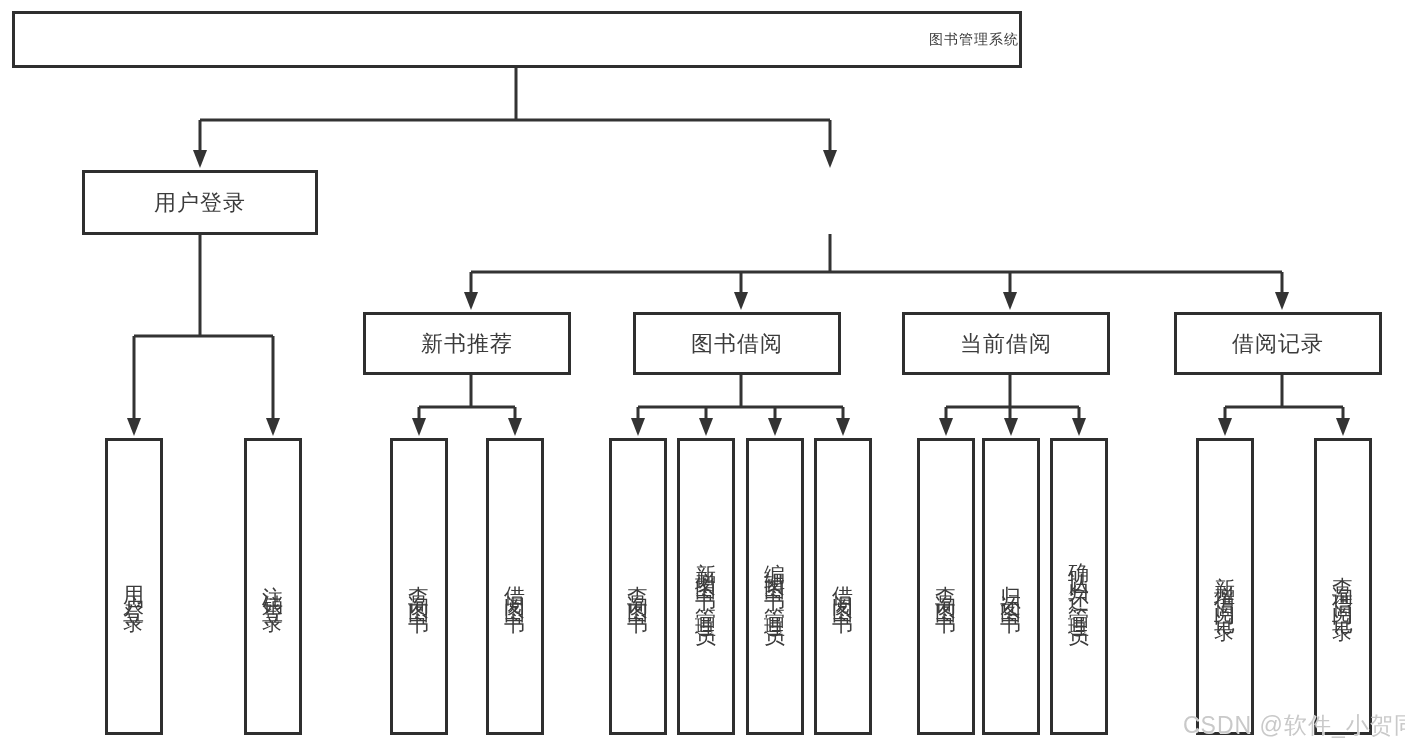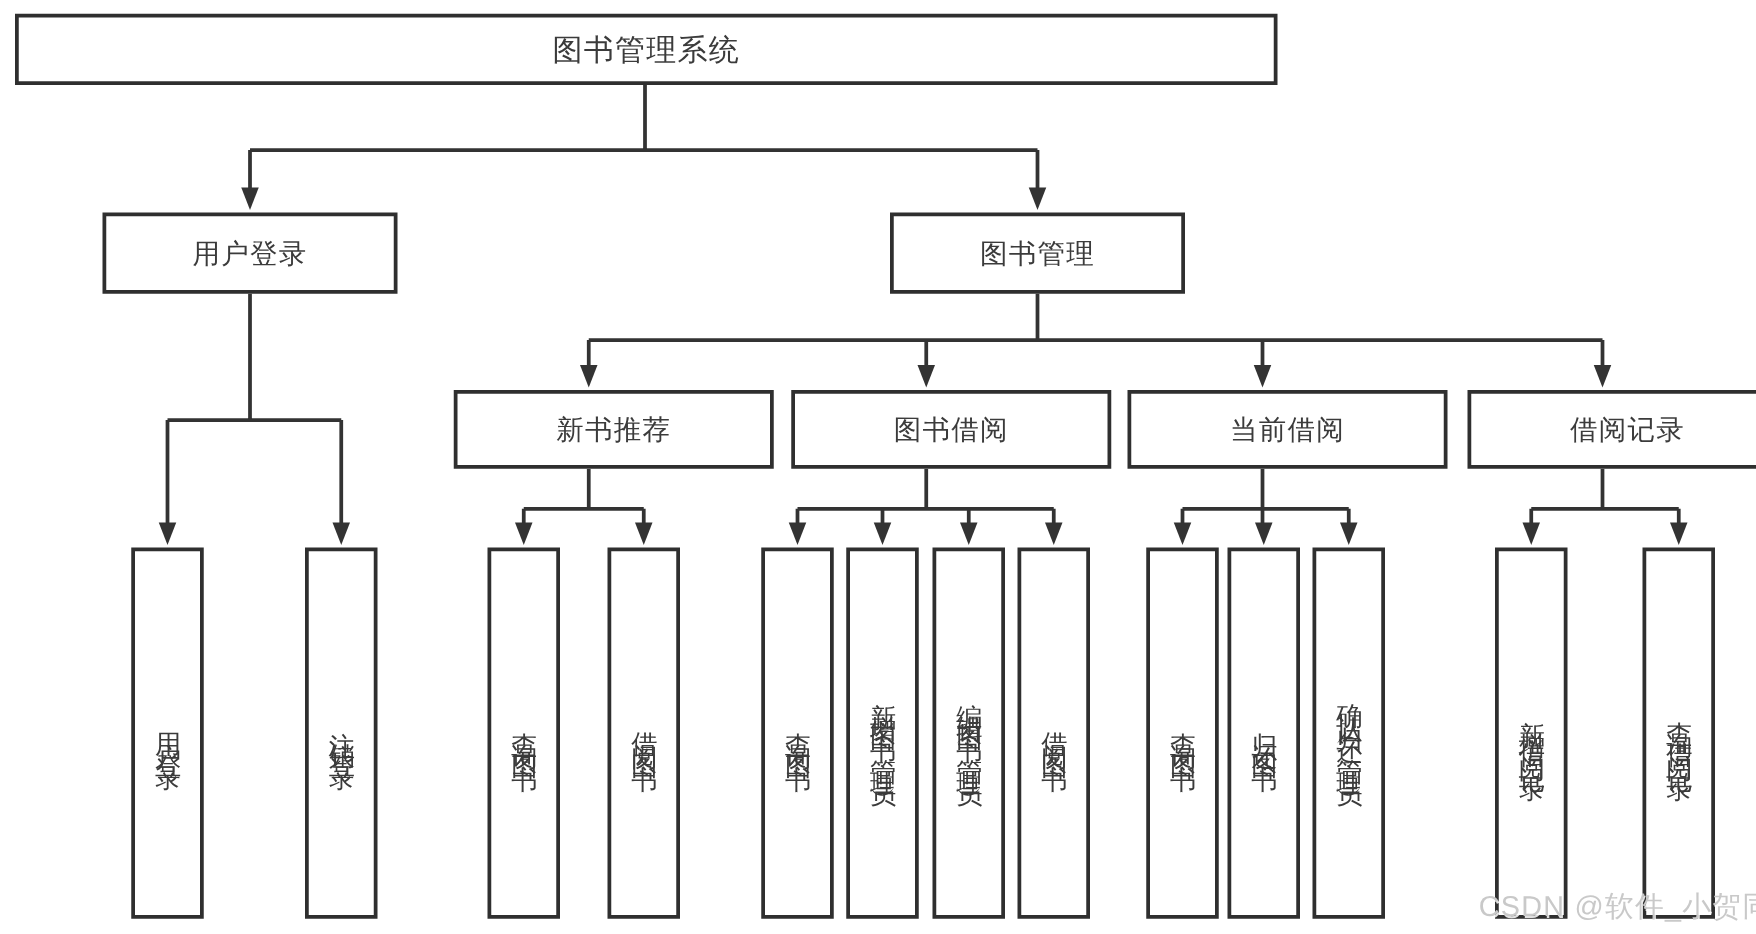--- a/index.html
+++ b/index.html
@@ -8,23 +8,23 @@
     font-family:"Liberation Sans","DejaVu Sans",sans-serif;
   }
   .canvas{position:absolute;left:0;top:0;width:1405px;height:747px;}
   svg.connectors{position:absolute;left:0;top:0;z-index:0;}
   .box{
     position:absolute;box-sizing:border-box;
     border:3px solid #2f2f2f;background:#ffffff;
     display:flex;align-items:center;justify-content:center;
     color:#3b3b3b;z-index:1;
   }
-  .root{left:12px;top:11px;width:1010px;height:57px;font-size:24px;letter-spacing:1px;}
+  .root{left:12px;top:11px;width:1010px;height:57px;font-size:14px;letter-spacing:1px;justify-content:flex-end;}
   .l2{top:170px;width:236px;height:65px;font-size:22px;letter-spacing:1px;}
-  .l3{top:312px;width:256px;height:63px;font-size:22px;letter-spacing:1px;}
+  .l3{top:312px;width:208px;height:63px;font-size:22px;letter-spacing:1px;}
   .leaf{top:438px;width:58px;height:297px;}
   .vtext{
     writing-mode:vertical-rl;text-orientation:mixed;
     font-size:21px;letter-spacing:9px;line-height:1;
     color:#3b3b3b;
   }
   .watermark{
     position:absolute;left:1183px;top:710px;z-index:6;
     font-size:23px;color:#c9c9c9;white-space:nowrap;letter-spacing:1px;
     text-shadow:1px 1px 0 rgba(255,255,255,0.85);
@@ -68,23 +68,20 @@
       <use href="#ah" x="1343" y="436"></use>
     </g>
   </svg>
 
   <div class="box root">
     <span>图书管理系统</span>
   </div>
 
   <div class="box l2" style="left:82px;">
     <span>用户登录</span>
-  </div>
-  <div class="box l2" style="left:712px;">
-    <span>图书管理</span>
   </div>
 
   <div class="box l3" style="left:363px;">
     <span>新书推荐</span>
   </div>
   <div class="box l3" style="left:902px;">
     <span>当前借阅</span>
   </div>
   <div class="box l3" style="left:633px;">
     <span>图书借阅</span>

